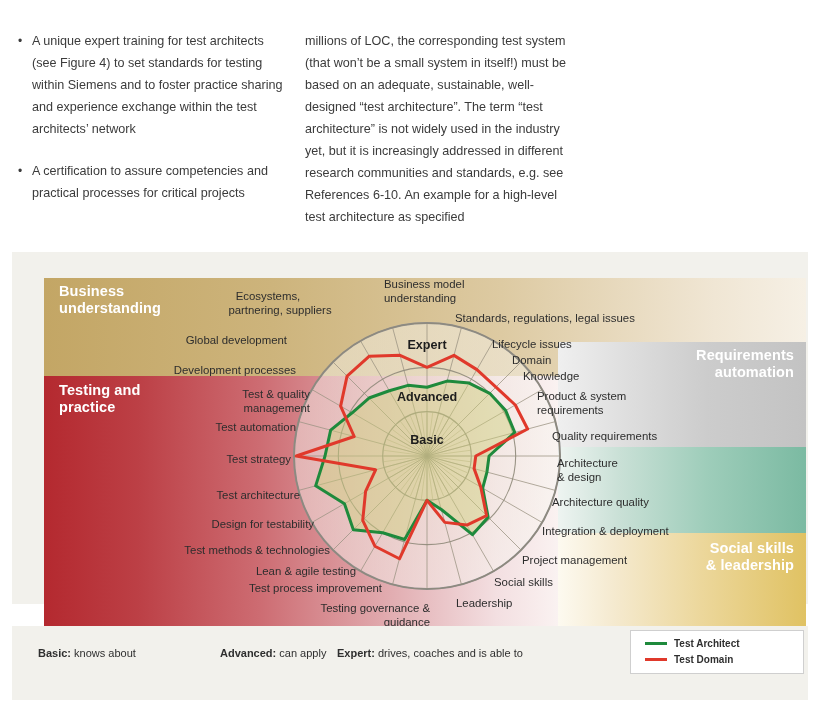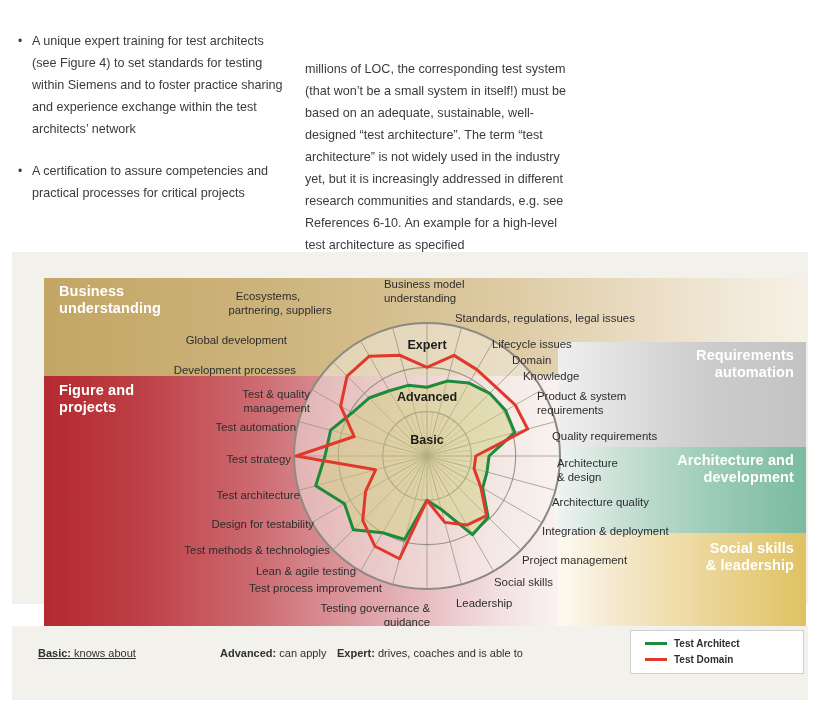--- a/index.html
+++ b/index.html
@@ -6,21 +6,21 @@
   body{
     width:820px;height:710px;background:#ffffff;
     font-family:"Liberation Sans", sans-serif;
     position:relative;overflow:hidden;
   }
   
   .article{position:absolute;left:0;top:0;width:820px;height:248px;background:#fff;}
   .col{position:absolute;top:30px;font-family:"Liberation Sans",sans-serif;
        font-size:12.6px;line-height:22px;color:#3b3b3b;}
   .col.left{left:18px;width:270px;}
-  .col.right{left:305px;width:275px;margin-top:28px;}
+  .col.right{left:305px;width:275px;}
   .bullet{position:relative;padding-left:14px;margin-bottom:20px;}
   .bullet .dot{position:absolute;left:0;top:0px;font-size:12px;color:#3b3b3b;}
   .para{margin:0;}
 
   
   .figure{position:absolute;left:12px;top:252px;width:796px;height:352px;
           background:#f2f1ec;}
   .bands{position:absolute;left:0;top:0;width:796px;height:448px;}
   .band{position:absolute;}
   .band-label{position:absolute;color:#ffffff;font-weight:bold;font-size:14.5px;
@@ -43,21 +43,21 @@
   #lbl-testing{left:47px;top:130px;}
   #lbl-req{right:14px;top:95px;}
   #lbl-arch{right:14px;top:200px;}
   #lbl-social{right:14px;top:288px;}
 
   
   .caption{position:absolute;left:0;top:374px;width:796px;height:74px;
            background:#f2f1ec;}
   .cap-item{position:absolute;font-size:11px;color:#2f2f2f;line-height:15px;}
   .cap-item b{font-weight:bold;}
-  #cap-basic{left:26px;top:20px;text-decoration:underline;}
+  #cap-basic{left:26px;top:20px;}
   #cap-adv{left:188px;top:20px;margin-left:20px;}
   #cap-exp{left:325px;top:20px;width:230px;}
   #cap-exp .cont{display:block;padding-left:46px;margin-top:48px;}
 
   
   .legend{position:absolute;left:618px;top:378px;width:172px;height:42px;
           background:#ffffff;border:1px solid #cfcfcf;}
   .legend-row{position:absolute;left:14px;font-size:10px;font-weight:bold;color:#2f2f2f;
               display:flex;align-items:center;gap:7px;}
   .legend-row:nth-of-type(1){top:7px;}
@@ -96,30 +96,26 @@
     <div class="band" id="band-testing"></div>
     <div class="band" id="band-req"></div>
     <div class="band" id="band-arch"></div>
     <div class="band" id="band-social"></div>
 
     <div class="band-label" id="lbl-business">
       <div>Business</div>
       <div>understanding</div>
     </div>
     <div class="band-label" id="lbl-testing">
-      <div>Figure and</div>
-      <div>projects</div>
+      <div>Testing and</div>
+      <div>practice</div>
     </div>
     <div class="band-label r" id="lbl-req">
       <div>Requirements</div>
       <div>automation</div>
-    </div>
-    <div class="band-label r" id="lbl-arch">
-      <div>Architecture and</div>
-      <div>development</div>
     </div>
     <div class="band-label r" id="lbl-social">
       <div>Social skills</div>
       <div>&amp; leadership</div>
     </div>
   </div>
 
   <svg class="radar" viewBox="0 0 796 448">
     <defs>
       <radialGradient id="discFill" cx="50%" cy="50%" r="50%">

